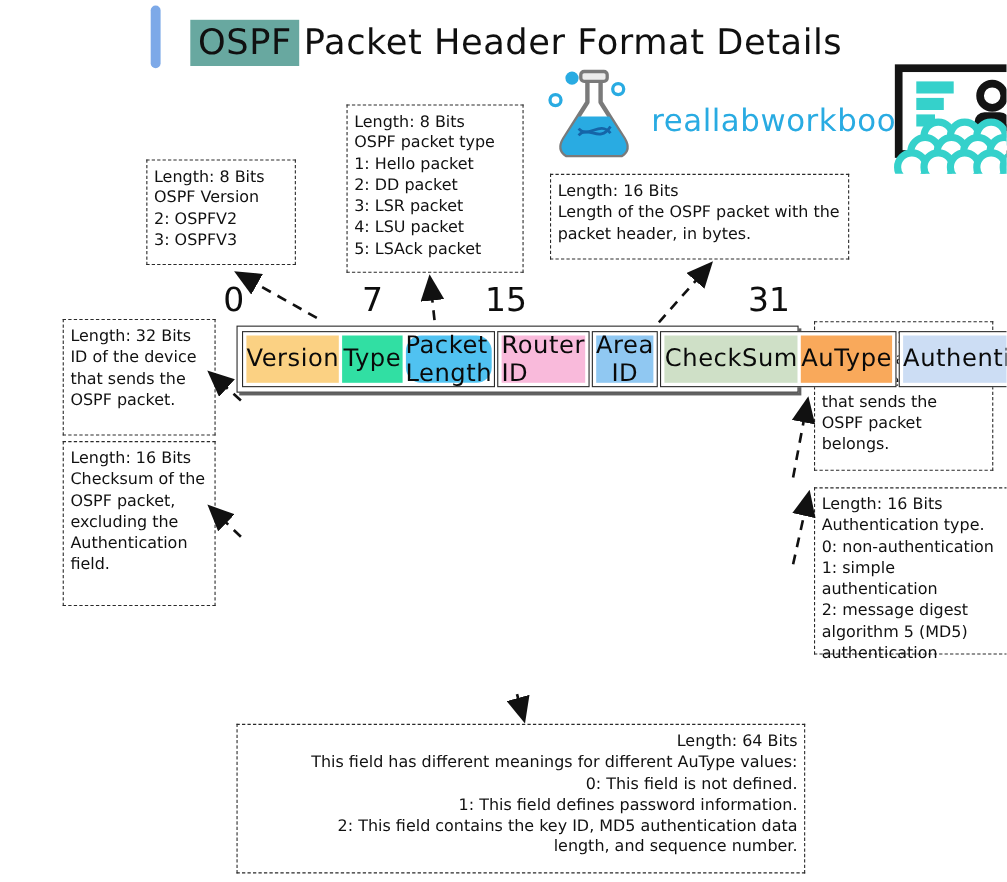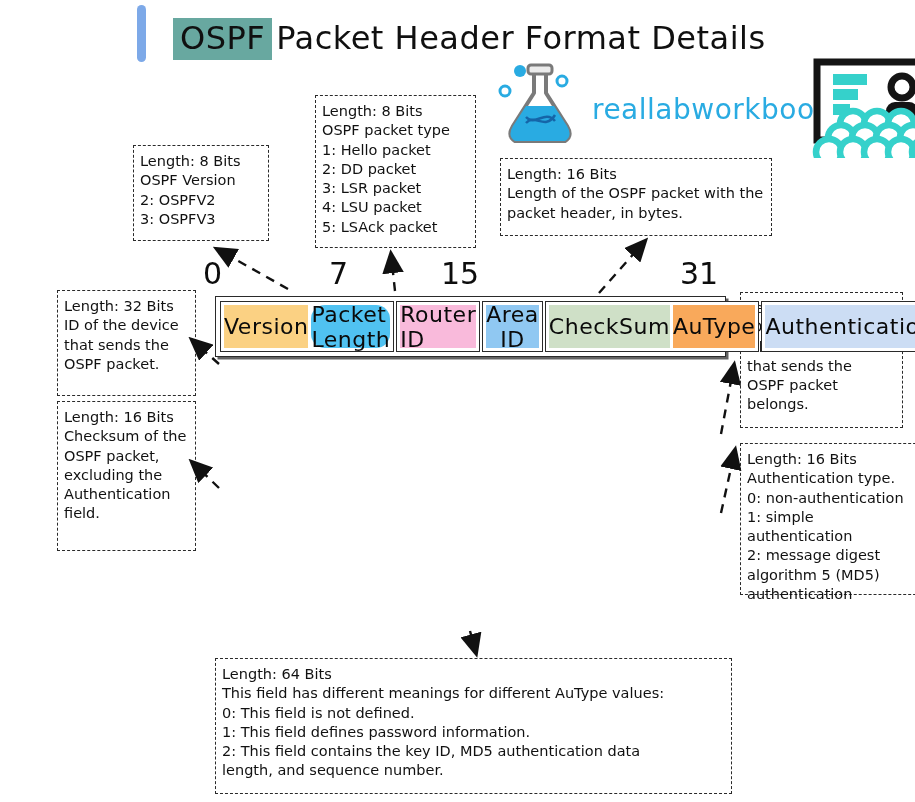--- a/index.html
+++ b/index.html
@@ -23,21 +23,21 @@
   
   .note { position: absolute; border: 1.6px dashed #2a2a2a; background: #fff;
           padding: 6px 6px; font-size: 14.5px; line-height: 1.33; white-space: pre-line; }
   .note-version       { left: 90px;  top: 145px; width: 136px; height: 96px; }
   .note-type          { left: 272px; top: 95px;  width: 161px; height: 153px; }
   .note-packet-length { left: 457px; top: 158px; width: 272px; height: 78px; }
   .note-router-id     { left: 14px;  top: 290px; width: 139px; height: 106px; }
   .note-checksum      { left: 14px;  top: 401px; width: 139px; height: 150px; }
   .note-area-id       { left: 697px; top: 292px; width: 163px; height: 136px; }
   .note-autype        { left: 697px; top: 443px; width: 186px; height: 152px; }
-  .note-auth          { left: 172px; top: 658px; width: 517px; height: 136px; }
+  .note-auth          { left: 172px; top: 658px; width: 517px; height: 136px; text-align: right; }
 
   
   .bit { position: absolute; top: 256px; font-size: 30px; font-weight: 500; color: #0d0d0d; }
   .bit-0  { left: 160px; }
   .bit-7  { left: 286px; }
   .bit-15 { left: 398px; }
   .bit-31 { left: 637px; }
 
   
   .pkt-table { position: absolute; left: 172px; top: 296px; width: 511px;
@@ -143,20 +143,21 @@
 length, and sequence number.</div>
 
   <span class="bit bit-0">0</span>
   <span class="bit bit-7">7</span>
   <span class="bit bit-15">15</span>
   <span class="bit bit-31">31</span>
 
   <div class="pkt-table">
     <div class="pkt-row">
       <div class="pkt-cell w25" style="background-color: rgb(251, 209, 131);">Version</div>
+      <div class="pkt-cell w25" style="background-color: rgb(49, 223, 163);">Type</div>
       <div class="pkt-cell grow" style="background-color: rgb(80, 194, 241); border-radius: 14px;">Packet Length</div>
     </div>
     <div class="pkt-row">
       <div class="pkt-cell grow" style="background-color: rgb(249, 186, 219);">Router ID</div>
     </div>
     <div class="pkt-row">
       <div class="pkt-cell grow" style="background-color: rgb(144, 200, 242); text-align: center;">Area ID</div>
     </div>
     <div class="pkt-row">
       <div class="pkt-cell w50" style="background-color: rgb(207, 224, 199);">CheckSum</div>

